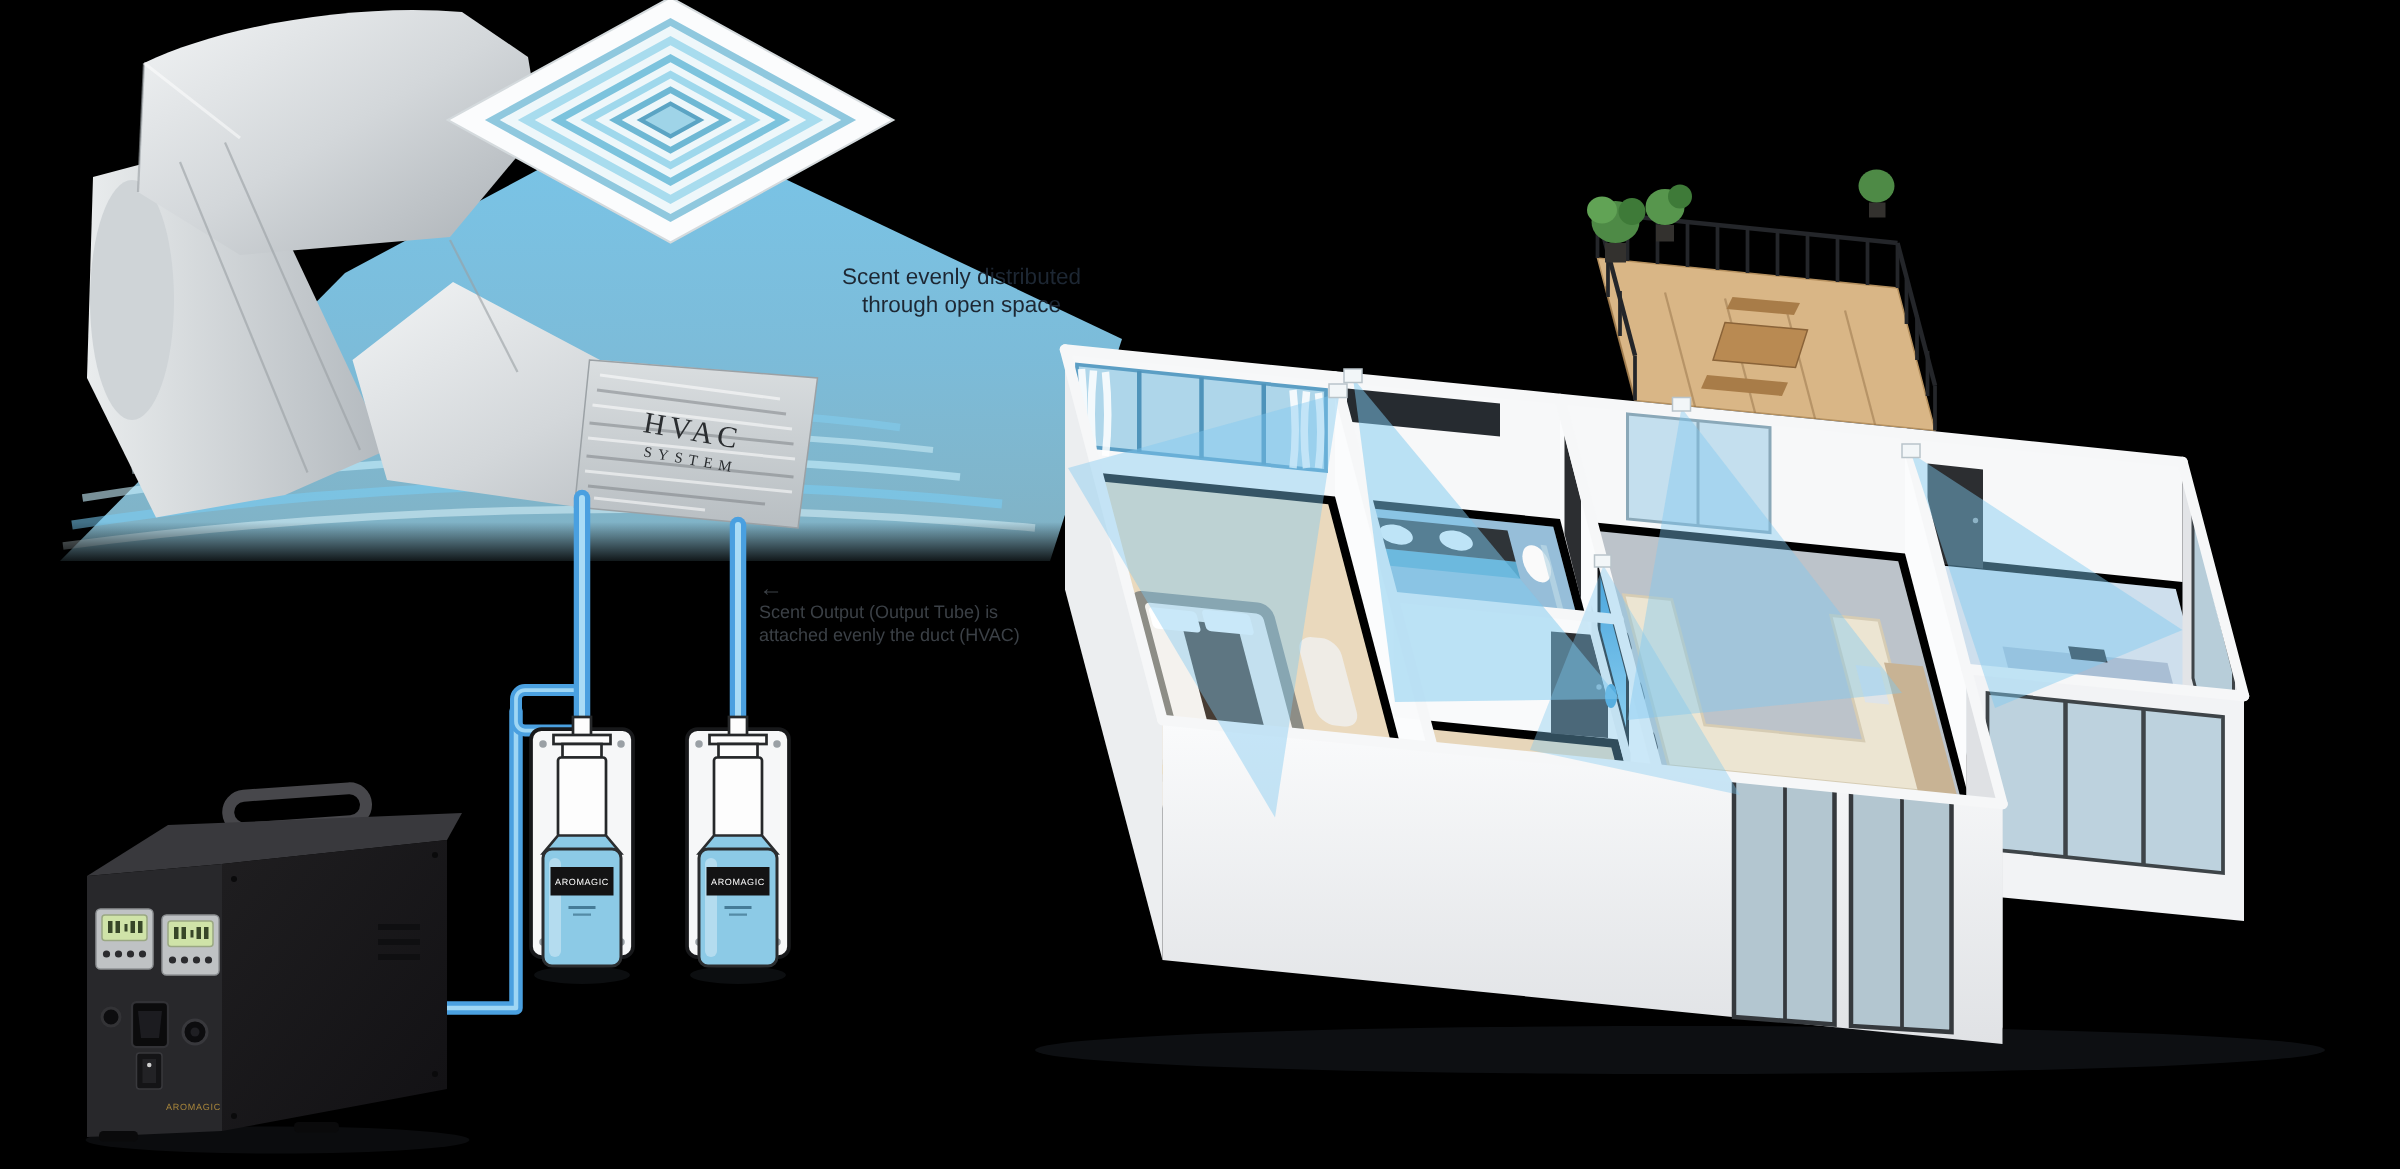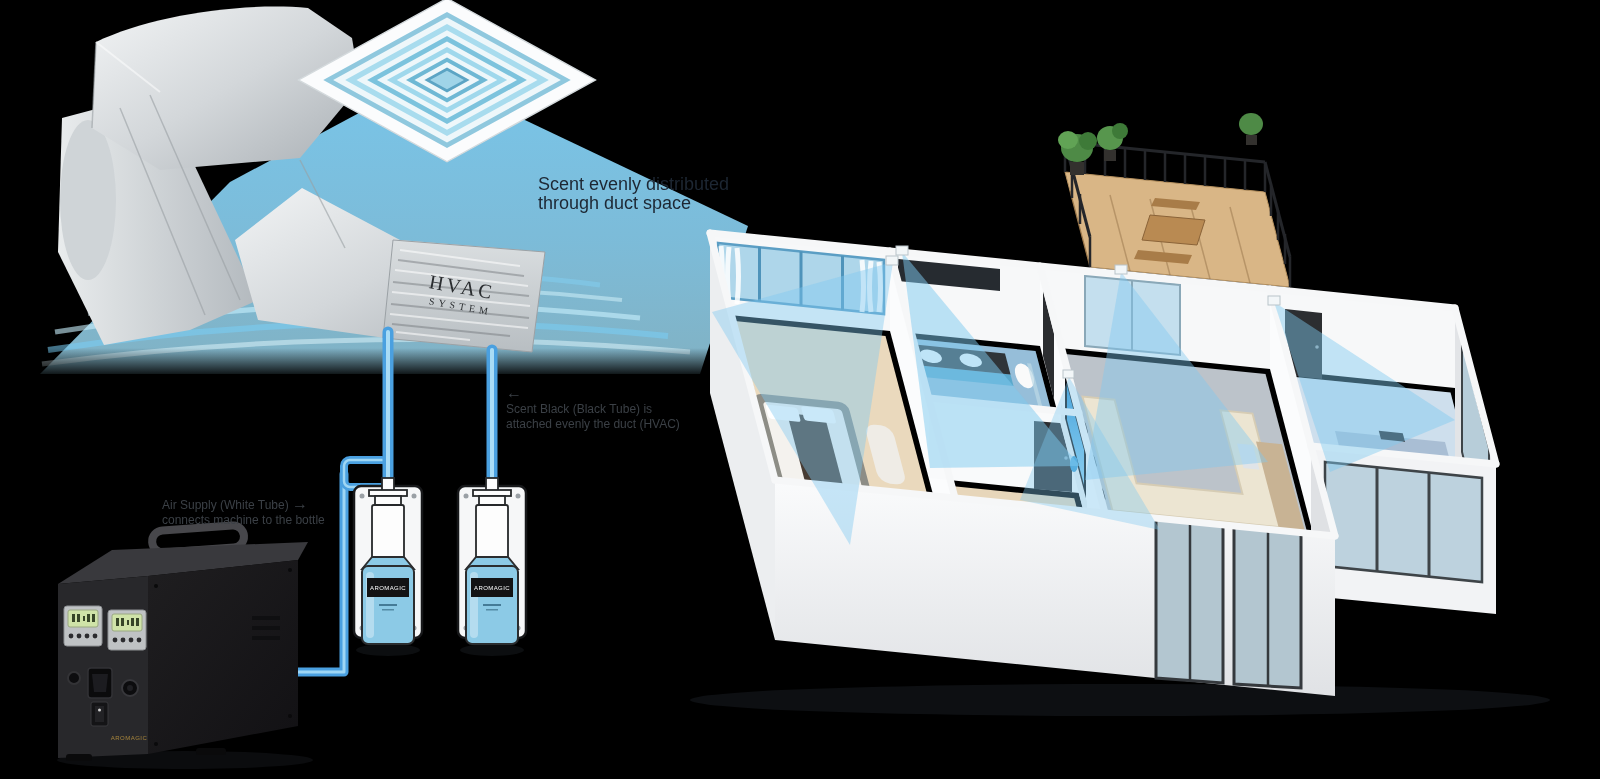--- a/index.html
+++ b/index.html
@@ -1,22 +1,22 @@
 <!DOCTYPE html>
 <html><head>
 <meta charset="utf-8">
 <style>
   html,body{margin:0;padding:0;background:#000;}
   .stage{position:relative;width:1600px;height:779px;background:#000;overflow:hidden;
          font-family:"Liberation Sans", sans-serif;}
   .stage svg{position:absolute;left:0;top:0;}
   .flabel{position:absolute;color:#3b4046;font-size:12px;line-height:15px;}
   .flabel .arrow{font-size:16px;line-height:14px;display:inline-block;color:#3b4046;}
-  .dist-label{position:absolute;left:538px;top:175px;width:206px;
-              color:#1d2733;font-size:18px;line-height:19px;font-weight:500;}
+  .dist-label{position:absolute;left:538px;top:175px;width:206px;text-align:center;
+              color:#1d2733;font-size:15px;line-height:19px;font-weight:500;}
 </style>
 </head>
 <body>
 
 <div class="stage">
 <svg width="1600" height="779" viewBox="0 0 1600 779">
   <defs>
     <linearGradient id="gMist" x1="0" y1="0" x2="0" y2="1">
       <stop offset="0" stop-color="#7ccbf0" stop-opacity="0.97"></stop>
       <stop offset="0.55" stop-color="#8dd5f6" stop-opacity="0.88"></stop>
@@ -470,27 +470,22 @@
         <rect x="1115" y="265" width="12" height="9"></rect>
         <rect x="1063" y="370" width="11" height="8"></rect>
         <rect x="1268" y="296" width="12" height="9"></rect>
       </g>
     </g>
   </g>
 </svg>
 
 <div class="dist-label">
   <span>Scent evenly distributed</span><br>
-  <span>through duct space</span>
+  <span>through open space</span>
 </div>
 
 <div class="flabel" style="left:506px;top:386px;">
   <span class="arrow">←</span><br>
-  <span>Scent Black (Black Tube) is</span><br>
+  <span>Scent Output (Output Tube) is</span><br>
   <span>attached evenly the duct (HVAC)</span>
 </div>
 
-<div class="flabel" style="left:162px;top:497px;">
-  <span>Air Supply (White Tube)</span>
-  <span class="arrow">→</span><br>
-  <span>connects machine to the bottle</span>
 </div>
-</div>
 
 </body></html>

